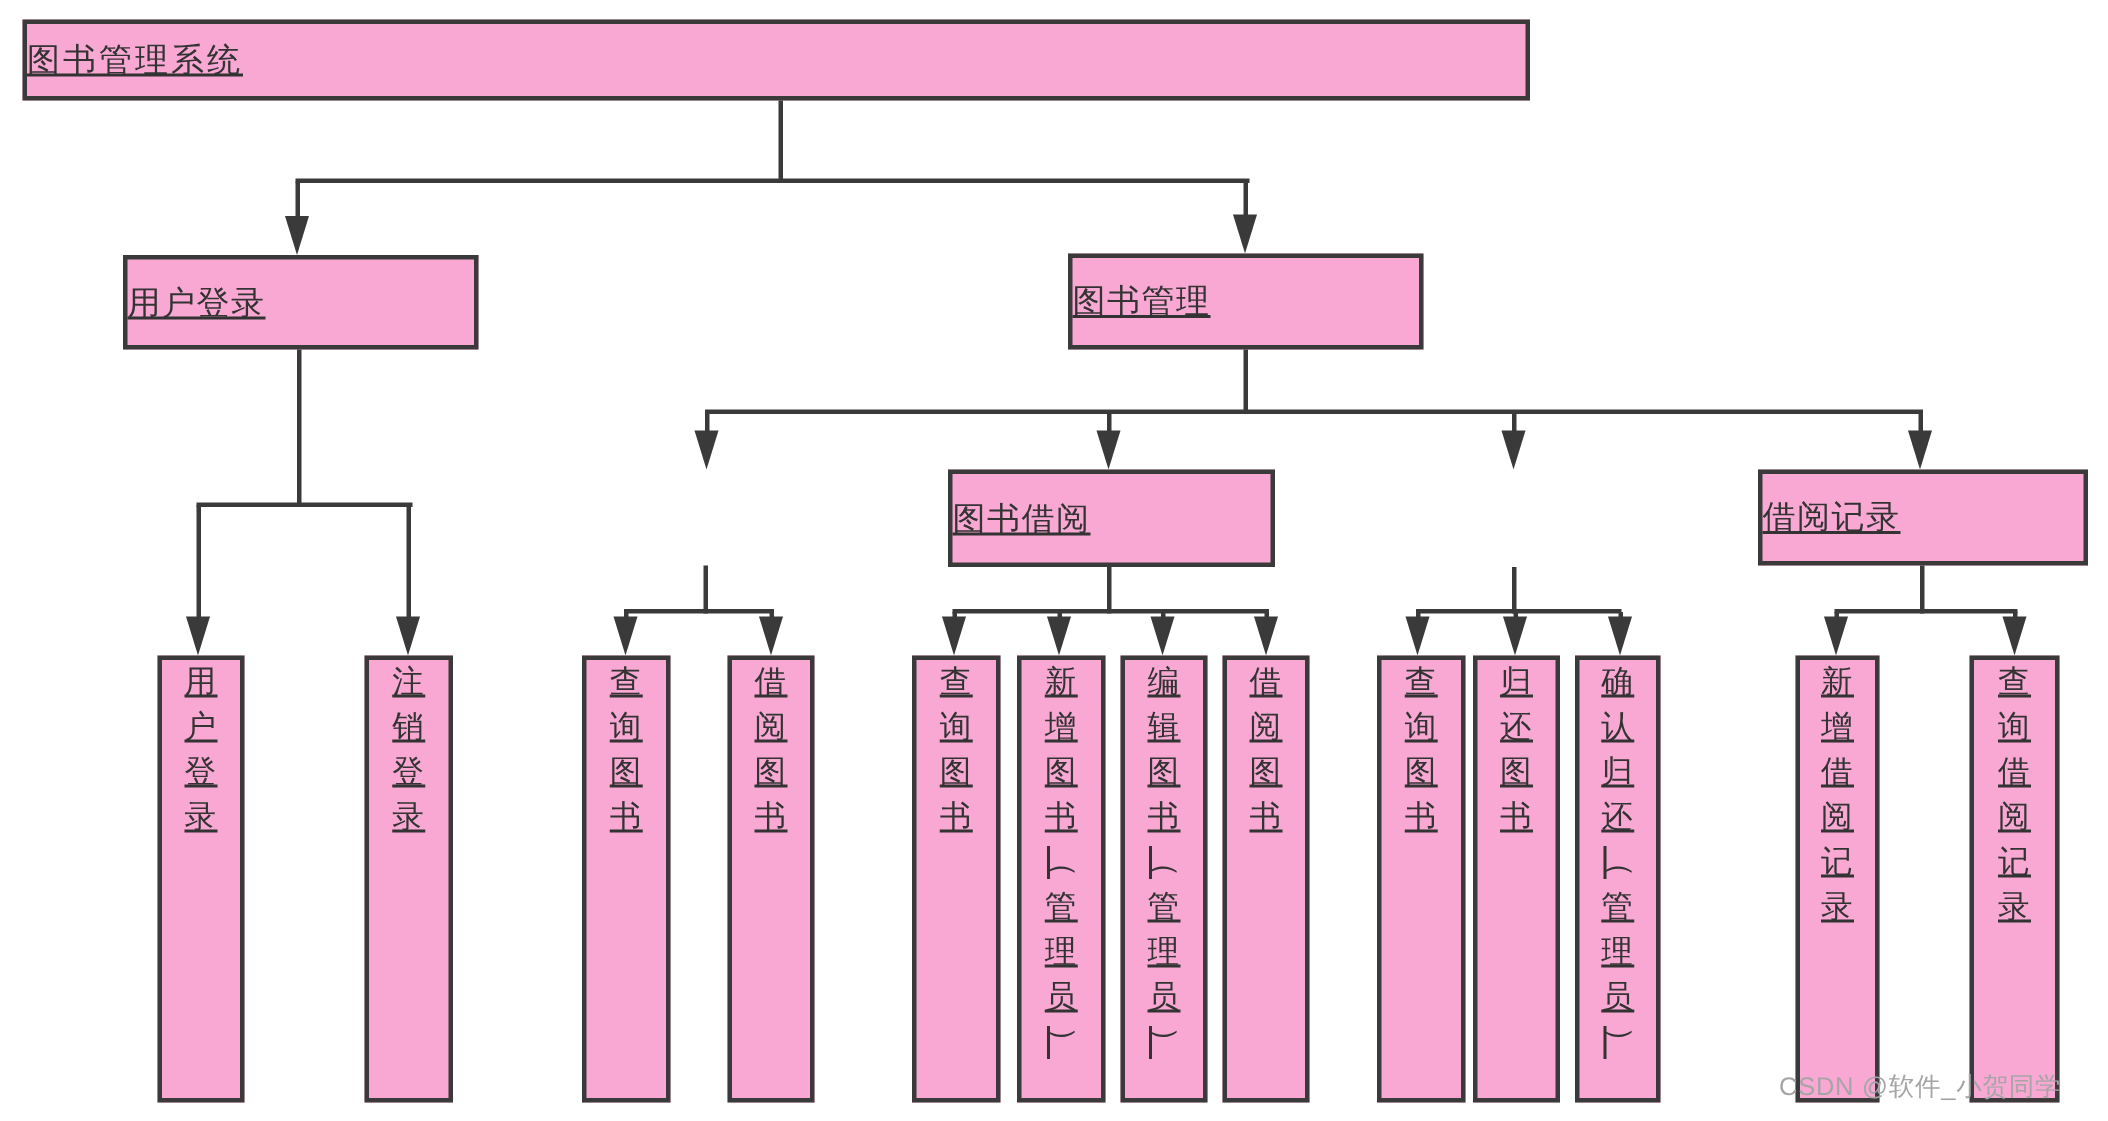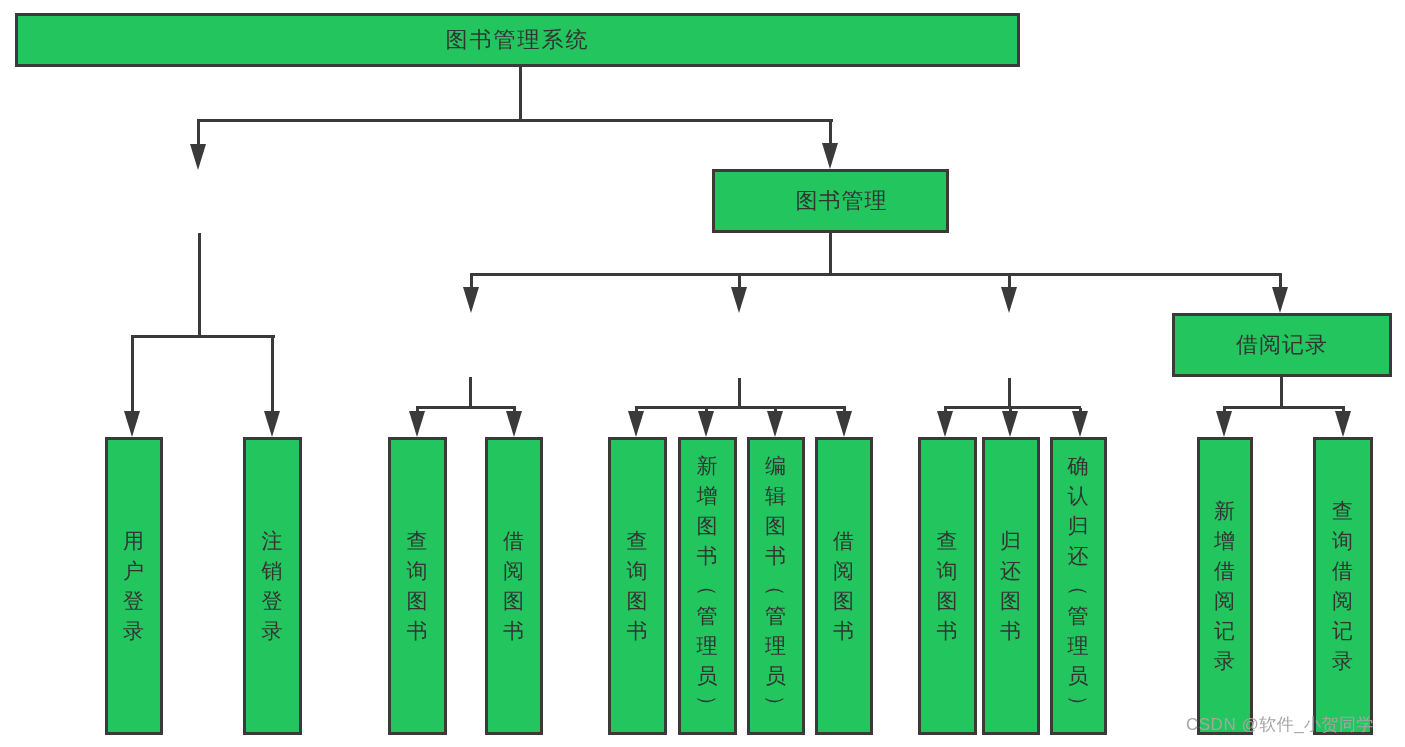--- a/index.html
+++ b/index.html
@@ -8,22 +8,22 @@
     --wm:#a5a5a5;
     --bg:#ffffff;
   }
   html,body{margin:0;padding:0;background:var(--bg);}
   .canvas{
     position:relative;width:1405px;height:747px;background:var(--bg);
     font-family:"Liberation Sans","DejaVu Sans",sans-serif;overflow:hidden;
   }
   .box{
     position:absolute;box-sizing:border-box;border:3px solid var(--line);
-    background:#22c55e;display:flex;align-items:center;justify-content:center;
-    color:var(--text);font-size:22px;letter-spacing:1px;
+    background:#f9a8d4;display:flex;align-items:center;
+    color:var(--text);font-size:22px;letter-spacing:1px;text-decoration:underline;
   }
   .vbox{flex-direction:column;}
   .vtext{display:flex;flex-direction:column;align-items:center;color:var(--text);}
   .vchar{display:block;line-height:30px;font-size:21px;text-align:center;}
   .vchar.rot{transform:rotate(90deg);}
   .hline{position:absolute;height:3px;background:var(--line);}
   .vline{position:absolute;width:3px;background:var(--line);}
   .arrow{
     position:absolute;width:0;height:0;
     border-left:8px solid transparent;border-right:8px solid transparent;
@@ -43,21 +43,24 @@
     <span>图书管理系统</span>
   </div>
 
   <div class="vline" style="left:519px;top:67px;height:54px;"></div>
   <div class="hline" style="left:197px;top:119px;width:636px;"></div>
   <div class="vline" style="left:197px;top:121px;height:26px;"></div>
   <div class="arrow" style="left:190px;top:144px;"></div>
   <div class="vline" style="left:829px;top:121px;height:25px;"></div>
   <div class="arrow" style="left:822px;top:143px;"></div>
 
-  <div class="box" style="left:712px;top:169px;width:237px;height:64px;padding-left:22px;">
+  <div class="box" style="left:82px;top:170px;width:237px;height:63px;">
+    <span>用户登录</span>
+  </div>
+  <div class="box" style="left:712px;top:169px;width:237px;height:64px;">
     <span>图书管理</span>
   </div>
 
   <div class="vline" style="left:198px;top:233px;height:105px;"></div>
   <div class="hline" style="left:131px;top:335px;width:144px;"></div>
   <div class="vline" style="left:131px;top:337px;height:76px;"></div>
   <div class="arrow" style="left:124px;top:411px;"></div>
   <div class="vline" style="left:271px;top:337px;height:76px;"></div>
   <div class="arrow" style="left:264px;top:411px;"></div>
 
@@ -65,20 +68,23 @@
   <div class="hline" style="left:470px;top:273px;width:812px;"></div>
   <div class="vline" style="left:470px;top:275px;height:14px;"></div>
   <div class="arrow" style="left:463px;top:287px;"></div>
   <div class="vline" style="left:738px;top:275px;height:14px;"></div>
   <div class="arrow" style="left:731px;top:287px;"></div>
   <div class="vline" style="left:1008px;top:275px;height:14px;"></div>
   <div class="arrow" style="left:1001px;top:287px;"></div>
   <div class="vline" style="left:1279px;top:275px;height:14px;"></div>
   <div class="arrow" style="left:1272px;top:287px;"></div>
 
+  <div class="box" style="left:632px;top:313px;width:218px;height:65px;">
+    <span>图书借阅</span>
+  </div>
   <div class="box" style="left:1172px;top:313px;width:220px;height:64px;">
     <span>借阅记录</span>
   </div>
 
   <div class="vline" style="left:469px;top:377px;height:32px;"></div>
   <div class="hline" style="left:416px;top:406px;width:100px;"></div>
   <div class="vline" style="left:416px;top:408px;height:6px;"></div>
   <div class="arrow" style="left:409px;top:411px;"></div>
   <div class="vline" style="left:513px;top:408px;height:6px;"></div>
   <div class="arrow" style="left:506px;top:411px;"></div>

